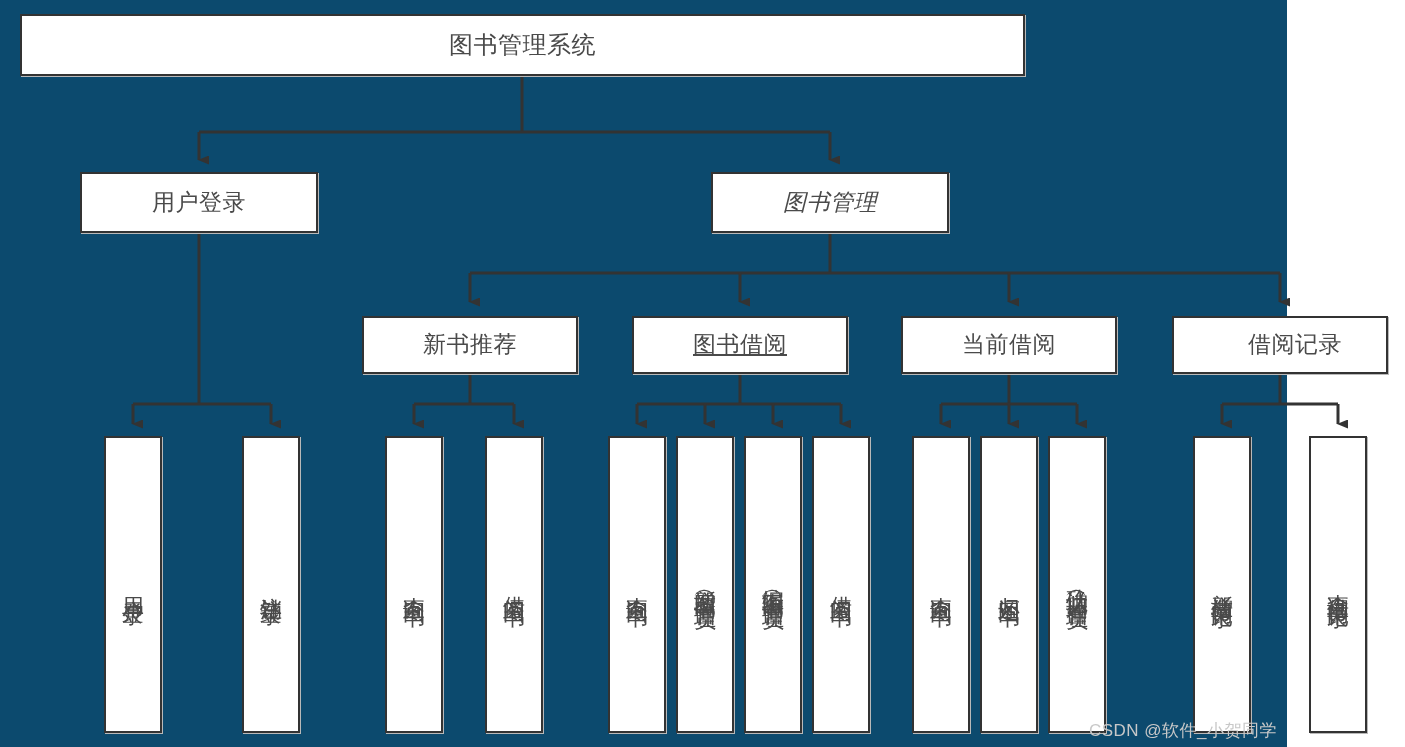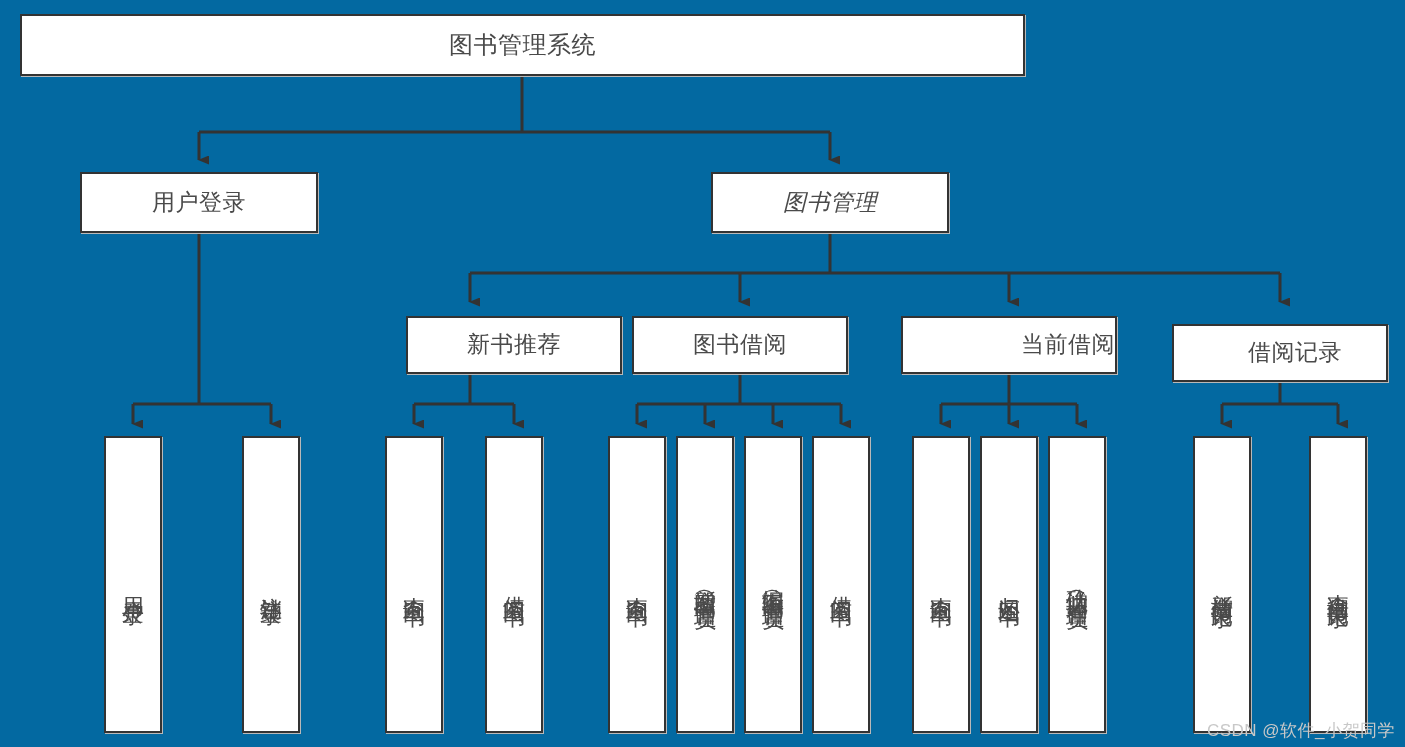--- a/index.html
+++ b/index.html
@@ -8,23 +8,23 @@
     background: #ffffff;
   }
   body {
     width: 1405px; height: 747px;
     font-family: "Liberation Sans", "DejaVu Sans", sans-serif;
     overflow: hidden;
     position: relative;
   }
   #canvas {
     position: relative;
-    width: 1405px;
+    width: 1287px;
     height: 747px;
-    background: #0369a1;
+    background: #0c4a6e;
   }
   #edges {
     position: absolute;
     left: 0; top: 0;
     width: 1405px; height: 747px;
     pointer-events: none;
   }
   .node {
     position: absolute;
     border: 2px solid #333333;
@@ -128,33 +128,33 @@
   </div>
 
   <div class="node horiz" style="left:80px; top:172px; width:238px; height:61px;">
     <span class="label">用户登录</span>
   </div>
 
   <div class="node horiz" style="left:711px; top:172px; width:238px; height:61px;font-style:italic;">
     <span class="label">图书管理</span>
   </div>
 
-  <div class="node horiz" style="left:362px; top:316px; width:216px; height:58px;margin-left:44px;">
+  <div class="node horiz" style="left:362px; top:316px; width:216px; height:58px;">
     <span class="label">新书推荐</span>
   </div>
 
-  <div class="node horiz" style="left:632px; top:316px; width:216px; height:58px;">
+  <div class="node horiz" style="left:632px; top:316px; width:216px; height:58px;text-decoration:underline;">
     <span class="label">图书借阅</span>
   </div>
 
-  <div class="node horiz" style="left:901px; top:316px; width:216px; height:58px;justify-content:flex-end;">
+  <div class="node horiz" style="left:901px; top:316px; width:216px; height:58px;">
     <span class="label">当前借阅</span>
   </div>
 
-  <div class="node horiz" style="left:1172px; top:324px; width:216px; height:58px;padding-left:30px;">
+  <div class="node horiz" style="left:1172px; top:316px; width:216px; height:58px;padding-left:30px;">
     <span class="label">借阅记录</span>
   </div>
 
   <div class="node vert" style="left:104px; top:436px; width:58px; height:297px;">
     <span class="label">用户登录</span>
   </div>
 
   <div class="node vert" style="left:242px; top:436px; width:58px; height:297px;">
     <span class="label">注销登录</span>
   </div>

